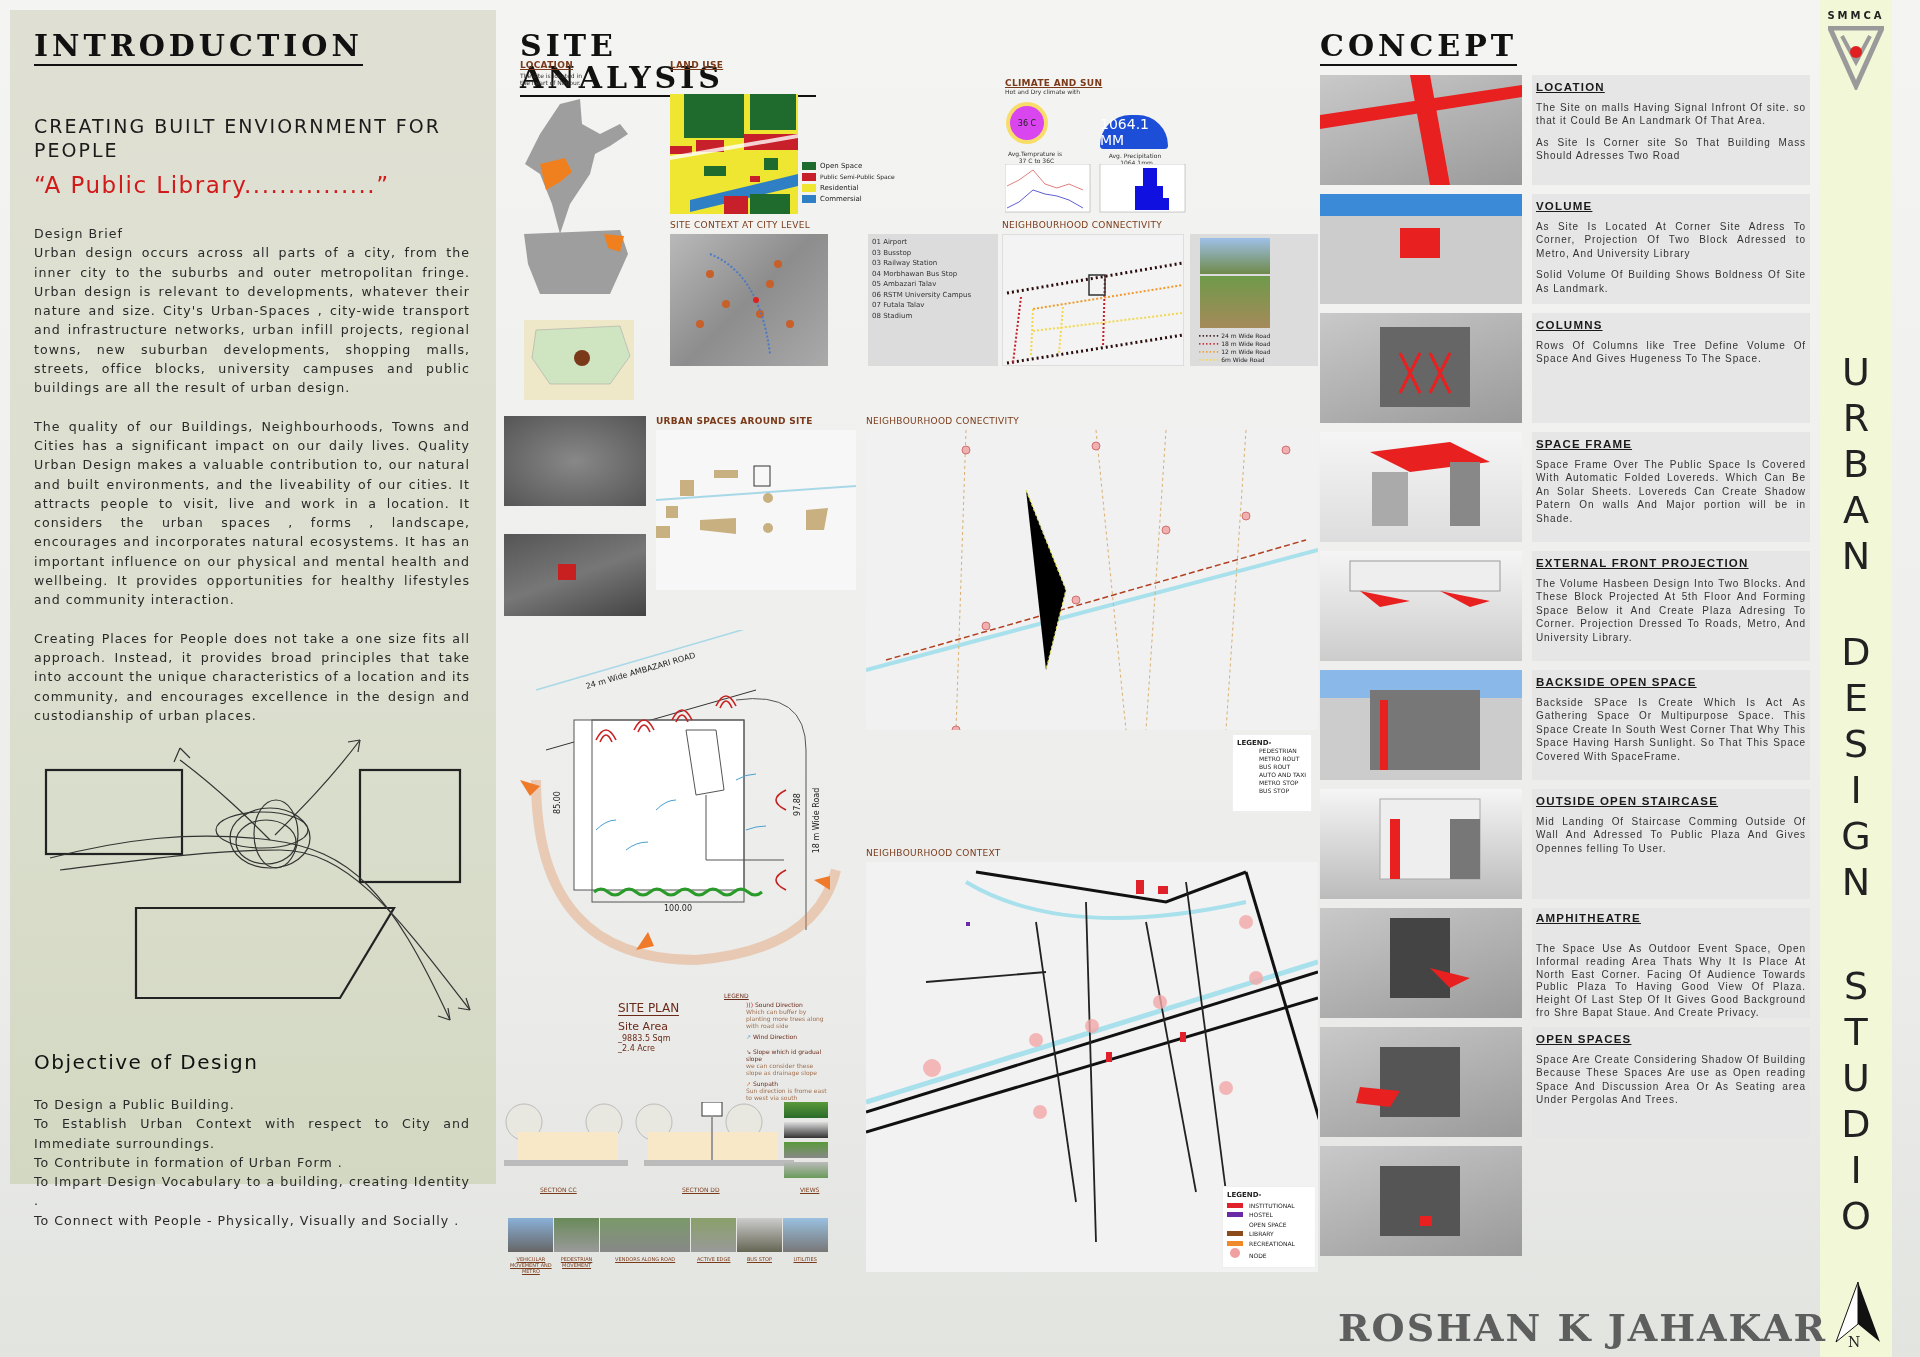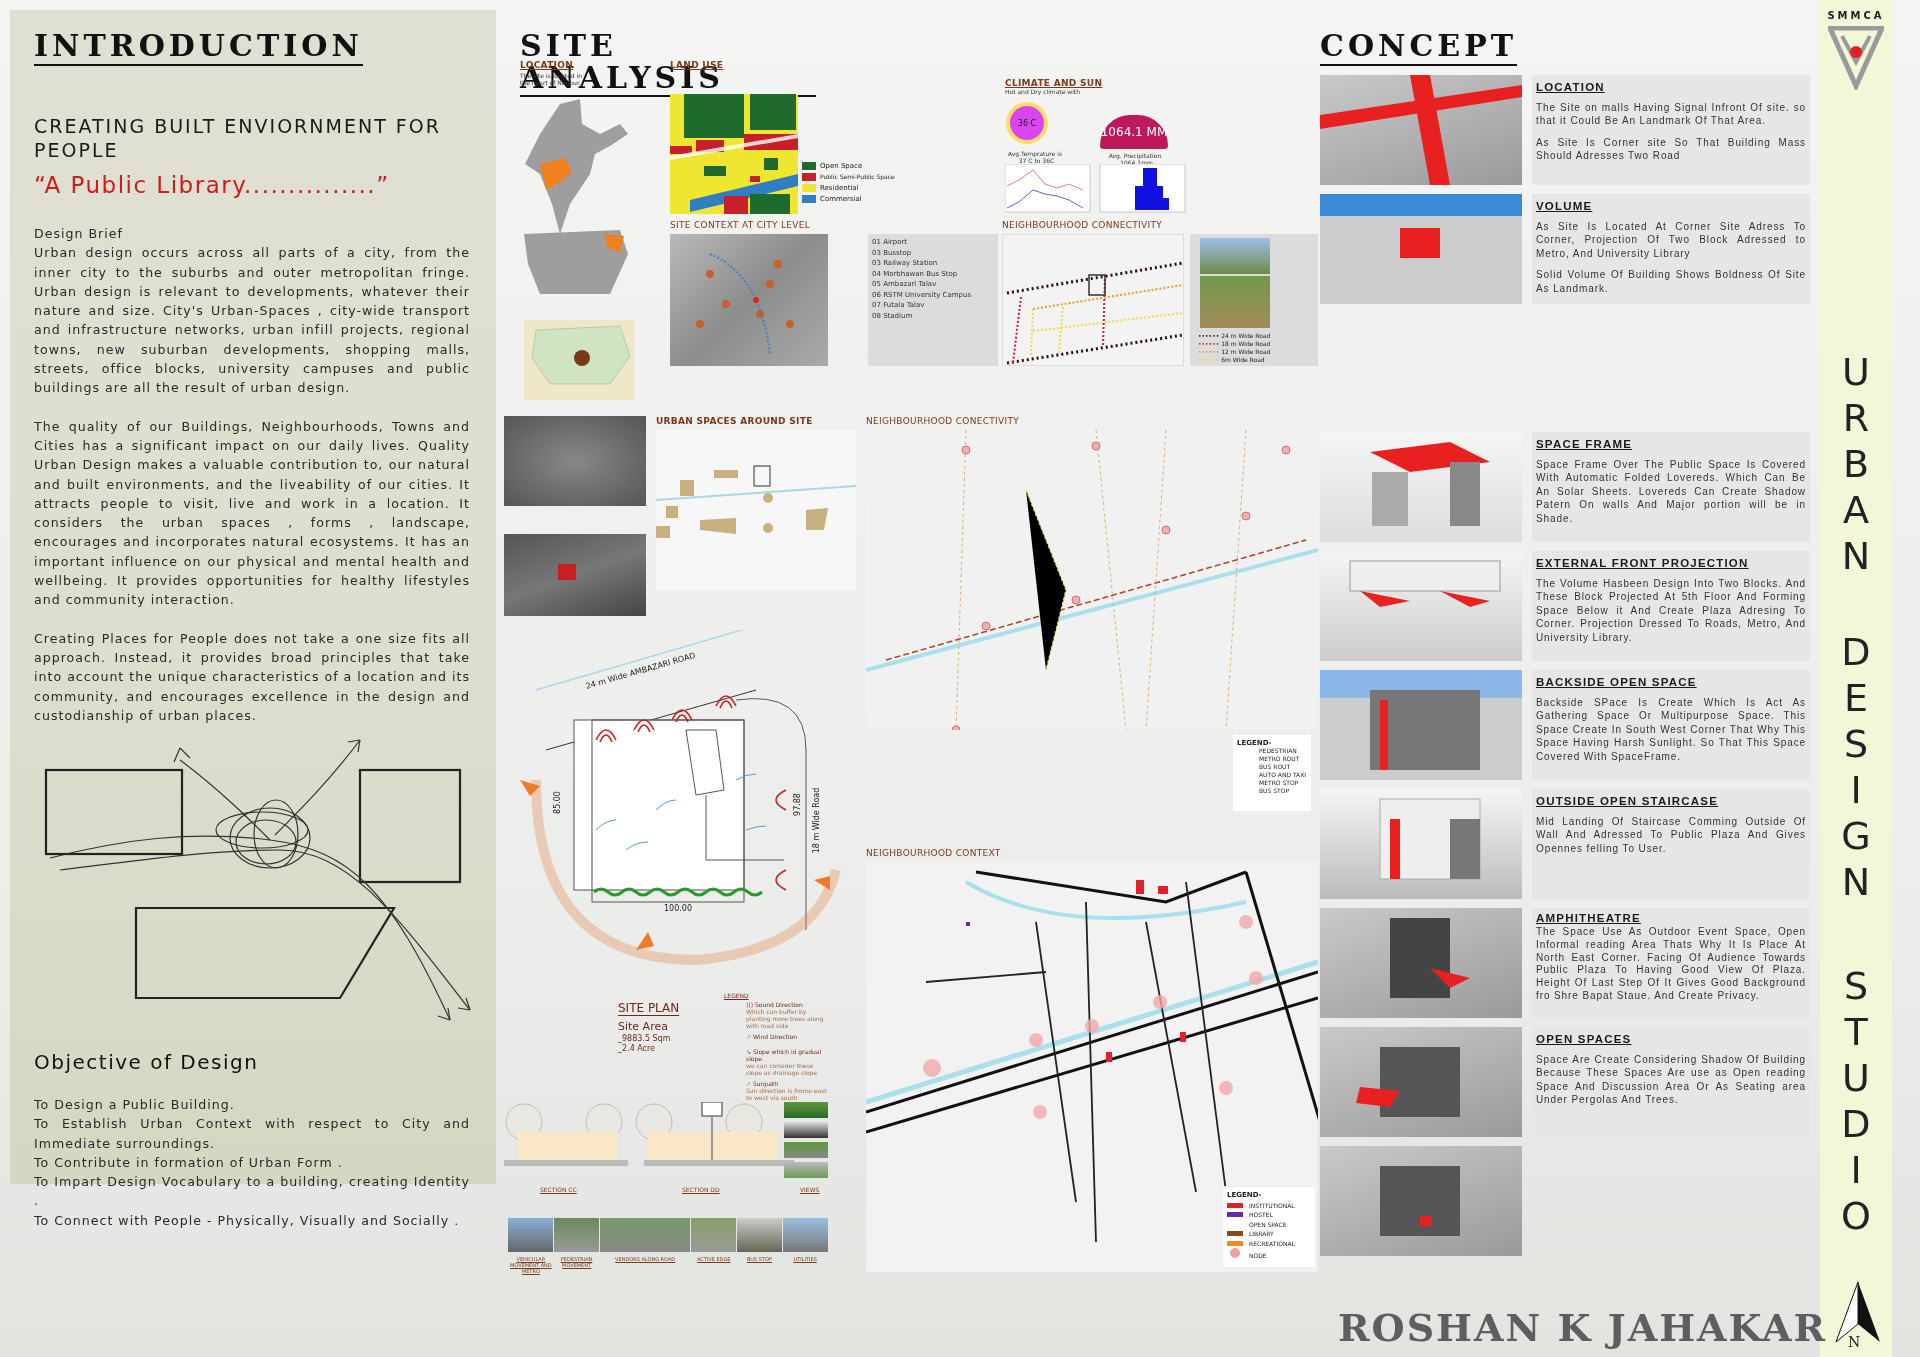--- a/index.html
+++ b/index.html
@@ -132,21 +132,21 @@
         <span>Commersial</span>
       </div>
   </div>
 
   <div class="lbl" style="left:505px;top:68px">CLIMATE AND SUN</div>
   <div class="tiny" style="left:505px;top:78px">Hot and Dry climate with</div>
   <div class="abs" style="left:510px;top:96px;width:34px;height:34px;border-radius:50%;background:#d946ef;box-shadow:0 0 0 4px #f8dd68;font-size:8px;display:flex;align-items:center;justify-content:center">
       <span>36 C</span>
     </div>
   <div class="tiny" style="left:505px;top:140px;width:60px;text-align:center">Avg.Temprature is _37 C to 36C</div>
-  <div class="abs" style="left:600px;top:105px;width:68px;height:34px;border-radius:34px 34px 4px 4px;background:#be185d;color:#fff;font-size:12px;display:flex;align-items:center;justify-content:center">
+  <div class="abs" style="left:600px;top:105px;width:68px;height:34px;border-radius:34px 34px 4px 4px;background:#1d4ed8;color:#fff;font-size:14px;display:flex;align-items:center;justify-content:center">
       <span>1064.1 MM</span>
     </div>
   <div class="tiny" style="left:600px;top:142px;width:70px;text-align:center">Avg. Precipitation _1064.1mm</div>
   <svg class="abs" style="left:505px;top:154px" width="185" height="50">
     <rect x="0" y="0" width="85" height="48" fill="#fff" stroke="#999" stroke-width=".5"></rect>
     <polyline points="2,22 14,16 28,6 40,20 52,24 64,20 78,26" fill="none" stroke="#e08080" stroke-width="1"></polyline>
     <polyline points="2,44 14,38 28,26 40,30 52,32 64,36 78,44" fill="none" stroke="#6060d0" stroke-width="1"></polyline>
     <rect x="95" y="0" width="85" height="48" fill="#fff" stroke="#999" stroke-width=".5"></rect>
     <rect x="130" y="22" width="8" height="24" fill="#1010e0"></rect>
       <rect x="138" y="4" width="14" height="42" fill="#1010e0"></rect>
@@ -418,20 +418,30 @@
   <div class="card" style="top:184px">
     <div class="img" style="background:linear-gradient(#3a8ad8 0 20%,#ccc 20%)"><svg width="202" height="110">
           <rect x="80" y="34" width="40" height="30" fill="#e82020"></rect>
         </svg></div>
     <div class="txt">
         <h4>VOLUME</h4>
         <p>As Site Is Located At Corner Site Adress To Corner, Projection Of Two Block Adressed to Metro, And University Library</p>
         <p>Solid Volume Of Building Shows Boldness Of Site As Landmark.</p>
       </div>
   </div>
+  <div class="card" style="top:303px">
+    <div class="img"><svg width="202" height="110">
+          <rect x="60" y="14" width="90" height="80" fill="#666"></rect>
+          <path d="M80 40 L100 80 M100 40 L80 80 M110 40 L130 80 M130 40 L110 80" stroke="#e82020" stroke-width="3"></path>
+        </svg></div>
+    <div class="txt">
+        <h4>COLUMNS</h4>
+        <p>Rows Of Columns like Tree Define Volume Of Space And Gives Hugeness To The Space.</p>
+      </div>
+  </div>
   <div class="card" style="top:422px">
     <div class="img" style="background:linear-gradient(#f5f5f5,#ddd)"><svg width="202" height="110">
           <path d="M50 20 L130 10 L170 30 L90 40 Z" fill="#e82020"></path>
           <rect x="52" y="40" width="36" height="54" fill="#aaa"></rect>
           <rect x="130" y="30" width="30" height="64" fill="#888"></rect>
         </svg></div>
     <div class="txt">
         <h4>SPACE FRAME</h4>
         <p>Space Frame Over The Public Space Is Covered With Automatic Folded Lovereds. Which Can Be An Solar Sheets. Lovereds Can Create Shadow Patern On walls And Major portion will be in Shade.</p>
       </div>
@@ -467,21 +477,21 @@
         <h4>OUTSIDE OPEN STAIRCASE</h4>
         <p>Mid Landing Of Staircase Comming Outside Of Wall And Adressed To Public Plaza And Gives Opennes felling To User.</p>
       </div>
   </div>
   <div class="card" style="top:898px">
     <div class="img"><svg width="202" height="110">
           <rect x="70" y="10" width="60" height="80" fill="#444"></rect>
           <path d="M110 60 L150 70 L130 80 Z" fill="#e82020"></path>
         </svg></div>
     <div class="txt" style="padding-top:4px">
-        <h4 style="margin-bottom:2px">AMPHITHEATRE</h4>
+        <h4 style="margin-bottom:19px">AMPHITHEATRE</h4>
         <p style="line-height:12.8px">The Space Use As Outdoor Event Space, Open Informal reading Area Thats Why It Is Place At North East Corner. Facing Of Audience Towards Public Plaza To Having Good View Of Plaza. Height Of Last Step Of It Gives Good Background fro Shre Bapat Staue. And Create Privacy.</p>
       </div>
   </div>
   <div class="card" style="top:1017px">
     <div class="img"><svg width="202" height="110">
           <rect x="60" y="20" width="80" height="70" fill="#555"></rect>
           <path d="M40 60 L80 64 L70 80 L36 76 Z" fill="#e82020"></path>
         </svg></div>
     <div class="txt">
         <h4>OPEN SPACES</h4>

